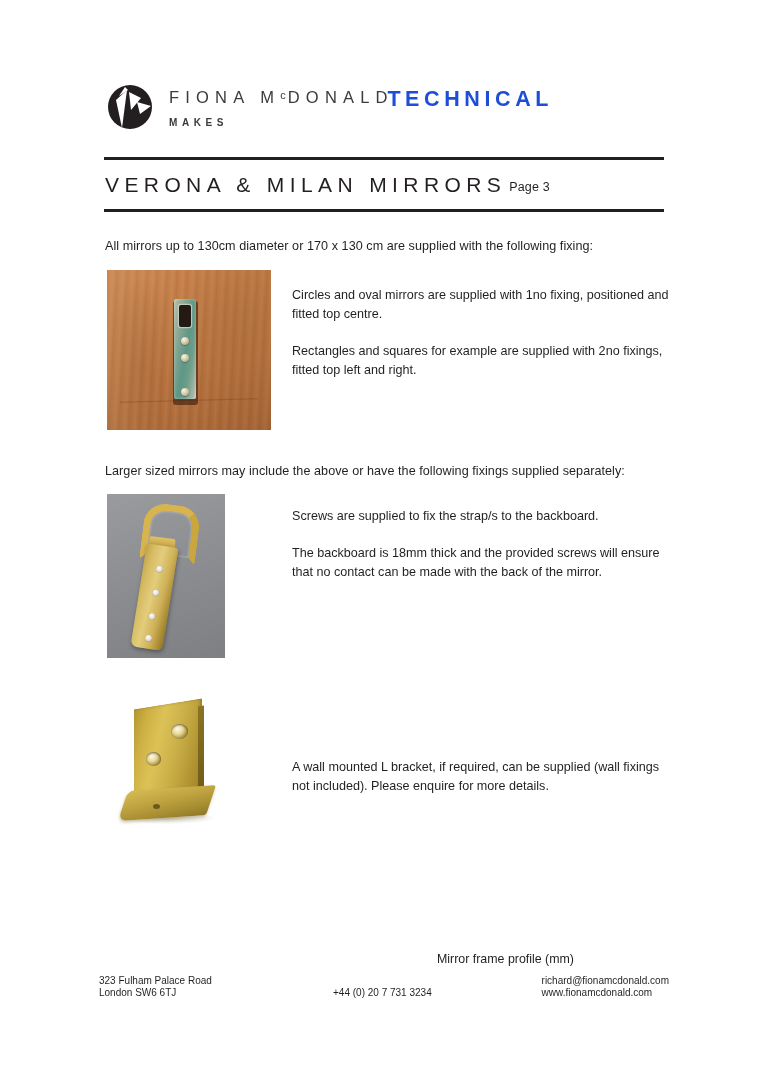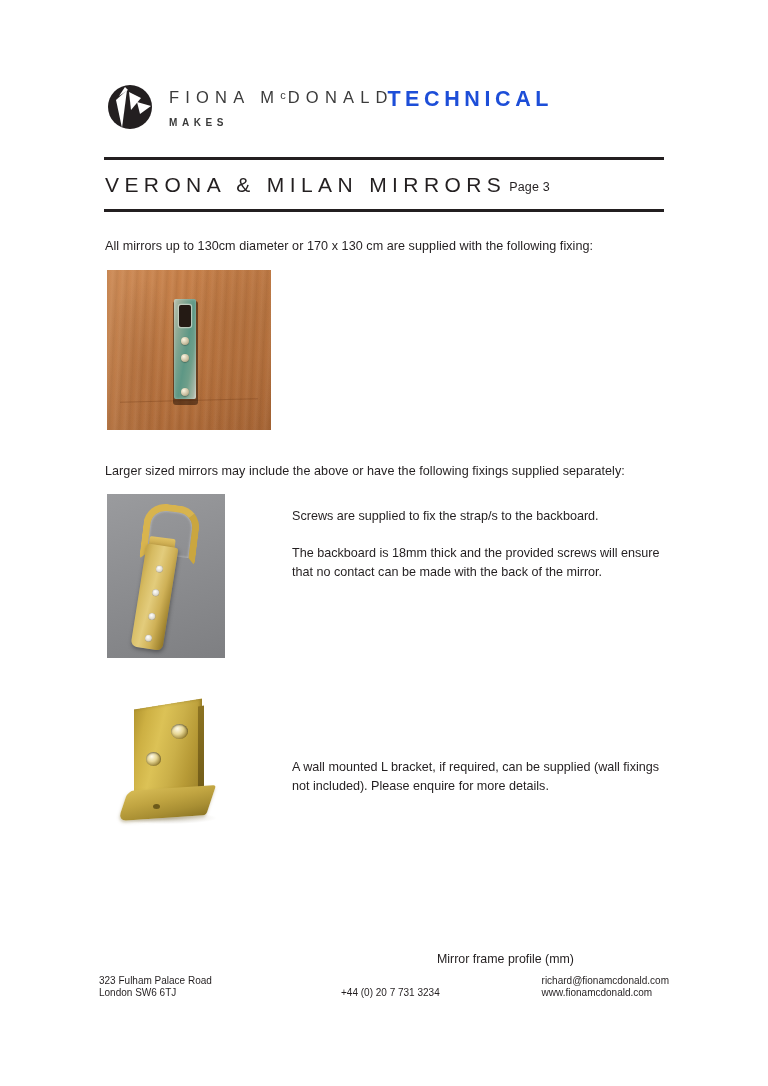--- a/index.html
+++ b/index.html
@@ -375,21 +375,21 @@
     color: #231f20;
   }
   .footer-left {
     position: absolute;
     left: 99px;
     top: 0;
     white-space: nowrap;
   }
   .footer-center {
     position: absolute;
-    left: 341px;
+    left: 333px;
     top: 12.4px;
     white-space: nowrap;
     text-align: center;
   }
   .footer-right {
     position: absolute;
     right: 99px;
     top: 0;
     text-align: left;
     white-space: nowrap;
@@ -430,20 +430,24 @@
     <div class="wood-scratch"></div>
     <div class="strap-shadow"></div>
     <div class="strap-metal">
       <div class="strap-slot"></div>
       <div class="strap-screw screw-1"></div>
       <div class="strap-screw screw-2"></div>
       <div class="strap-screw screw-3"></div>
     </div>
   </div>
 
+  <div class="body-col col-1">
+    <p>Circles and oval mirrors are supplied with 1no fixing, positioned and fitted top centre.</p>
+    <p>Rectangles and squares for example are supplied with 2no fixings, fitted top left and right.</p>
+  </div>
 
   <div class="lead lead-2">Larger sized mirrors may include the above or have the following fixings supplied separately:</div>
 
   <div class="photo photo-dring">
     <div class="dring-assembly">
       <div class="dring-loop"></div>
       <div class="dring-plate"></div>
       <div class="dring-strap">
         <div class="dring-hole hole-1"></div>
         <div class="dring-hole hole-2"></div>

